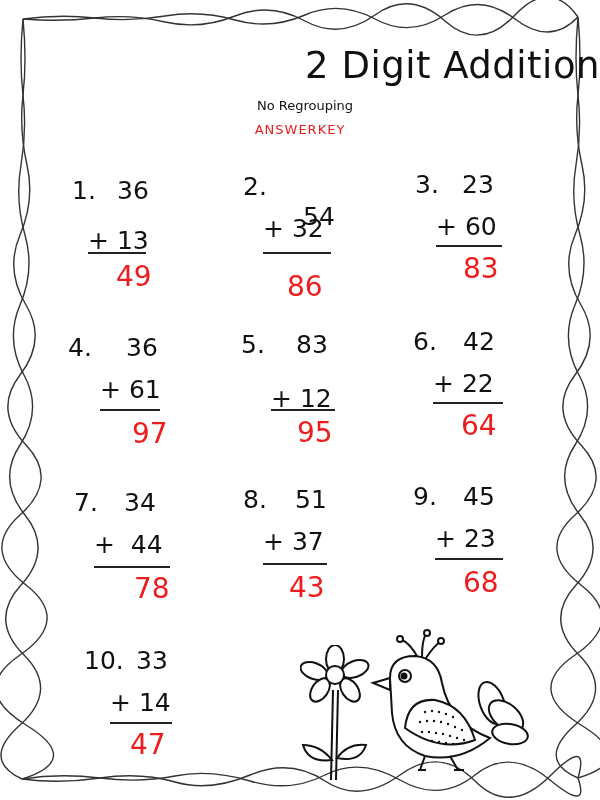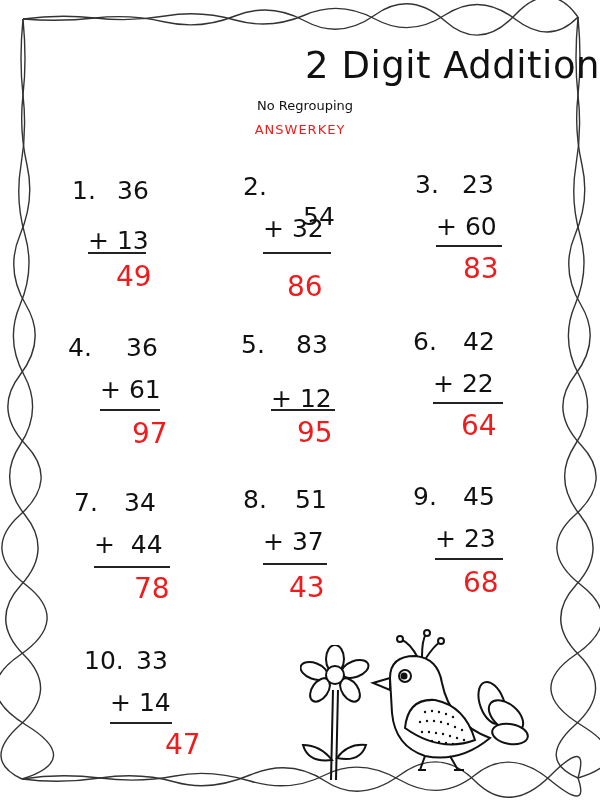--- a/index.html
+++ b/index.html
@@ -109,21 +109,21 @@
   <span class="add" style="left:22px;">+ 23</span>
   <div class="rule" style="left:22px;width:68px;top:76px;"></div>
   <span class="ans" style="left:50px;top:84px;color:#ee1c1c;">68</span>
 </div>
 
 <div class="problem" style="left:84px;top:646px;">
   <span class="num">10.</span>
   <span class="top" style="left:52px;">33</span>
   <span class="add" style="left:26px;">+ 14</span>
   <div class="rule" style="left:26px;width:62px;top:76px;"></div>
-  <span class="ans" style="left:46px;top:82px;color:#ee1c1c;margin-left:35px;">47</span>
+  <span class="ans" style="left:46px;top:82px;color:#ee1c1c;">47</span>
 </div>
 
 <svg style="position:absolute;left:300px;top:645px;" width="70" height="135" viewBox="0 0 70 135" xmlns="http://www.w3.org/2000/svg">
   <g fill="#fff" stroke="#111" stroke-width="2">
     <path d="M33 45 L31 135 M38 45 L36 135" fill="none"></path>
     <ellipse cx="35" cy="14" rx="9" ry="14"></ellipse>
     <ellipse cx="14" cy="26" rx="14" ry="8" transform="rotate(20 14 26)"></ellipse>
     <ellipse cx="55" cy="24" rx="14" ry="8" transform="rotate(-20 55 24)"></ellipse>
     <ellipse cx="20" cy="45" rx="8" ry="13" transform="rotate(35 20 45)"></ellipse>
     <ellipse cx="50" cy="45" rx="8" ry="13" transform="rotate(-35 50 45)"></ellipse>

